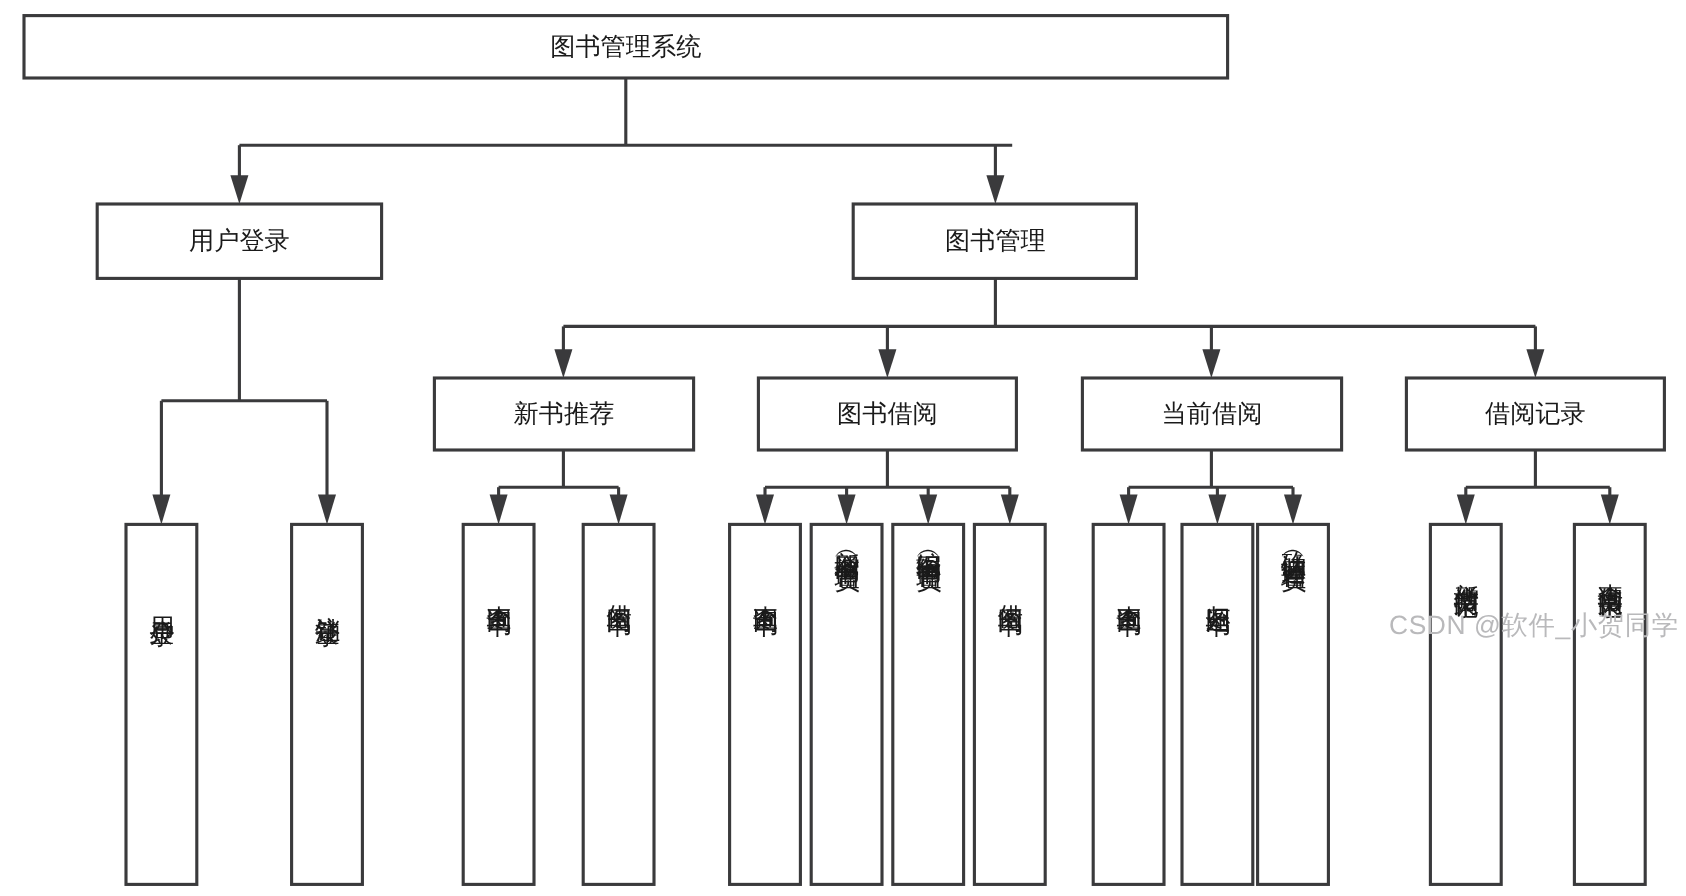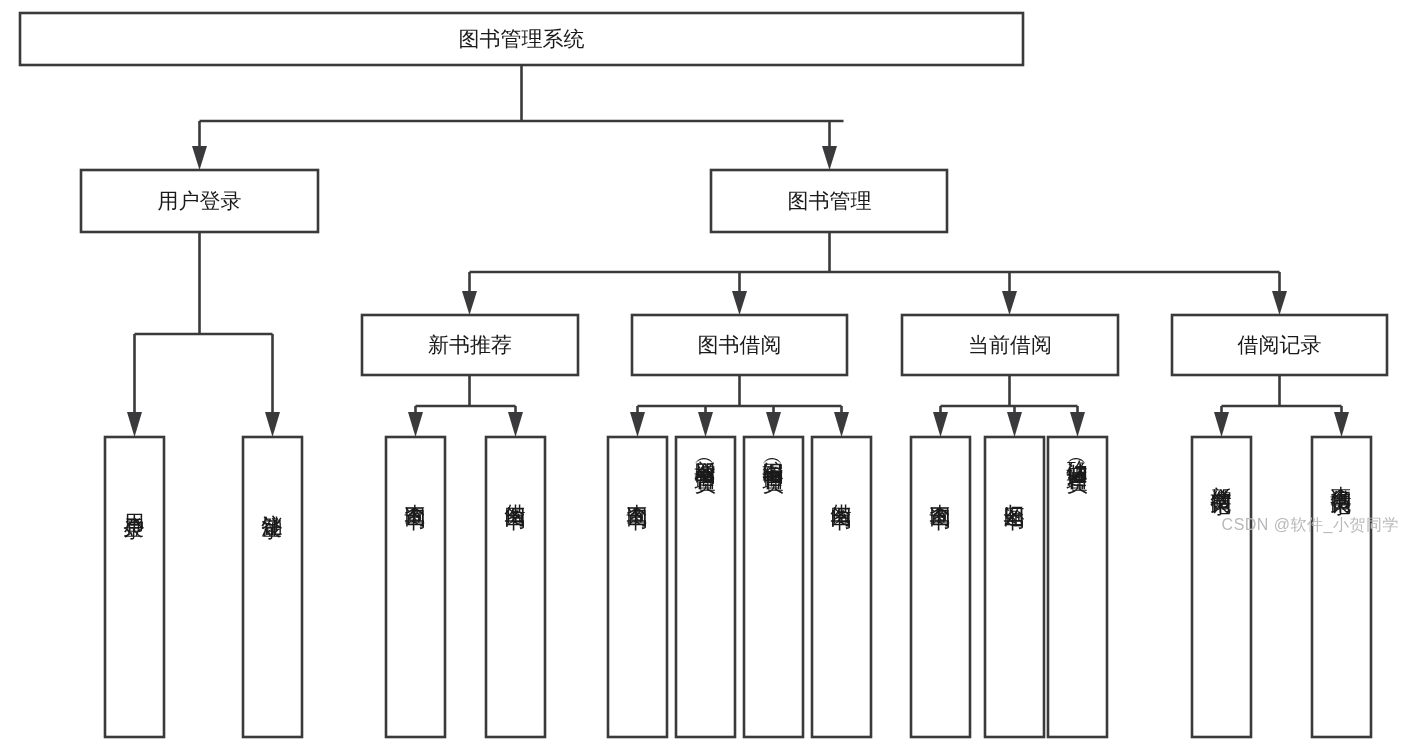--- a/index.html
+++ b/index.html
@@ -63,21 +63,21 @@
     line-height: 1;
     letter-spacing: 2px;
     color: #1a1a1a;
     white-space: nowrap;
   }
   .watermark {
     position: absolute;
     right: 6px;
     bottom: 4px;
     font-family: "Liberation Sans", "DejaVu Sans", sans-serif;
-    font-size: 16px;
+    font-size: 22px;
     color: #b9b9bb;
     letter-spacing: 0.5px;
     white-space: nowrap;
   }
 </style>
 </head>
 <body>
 
 <div id="diagram-root">
 

